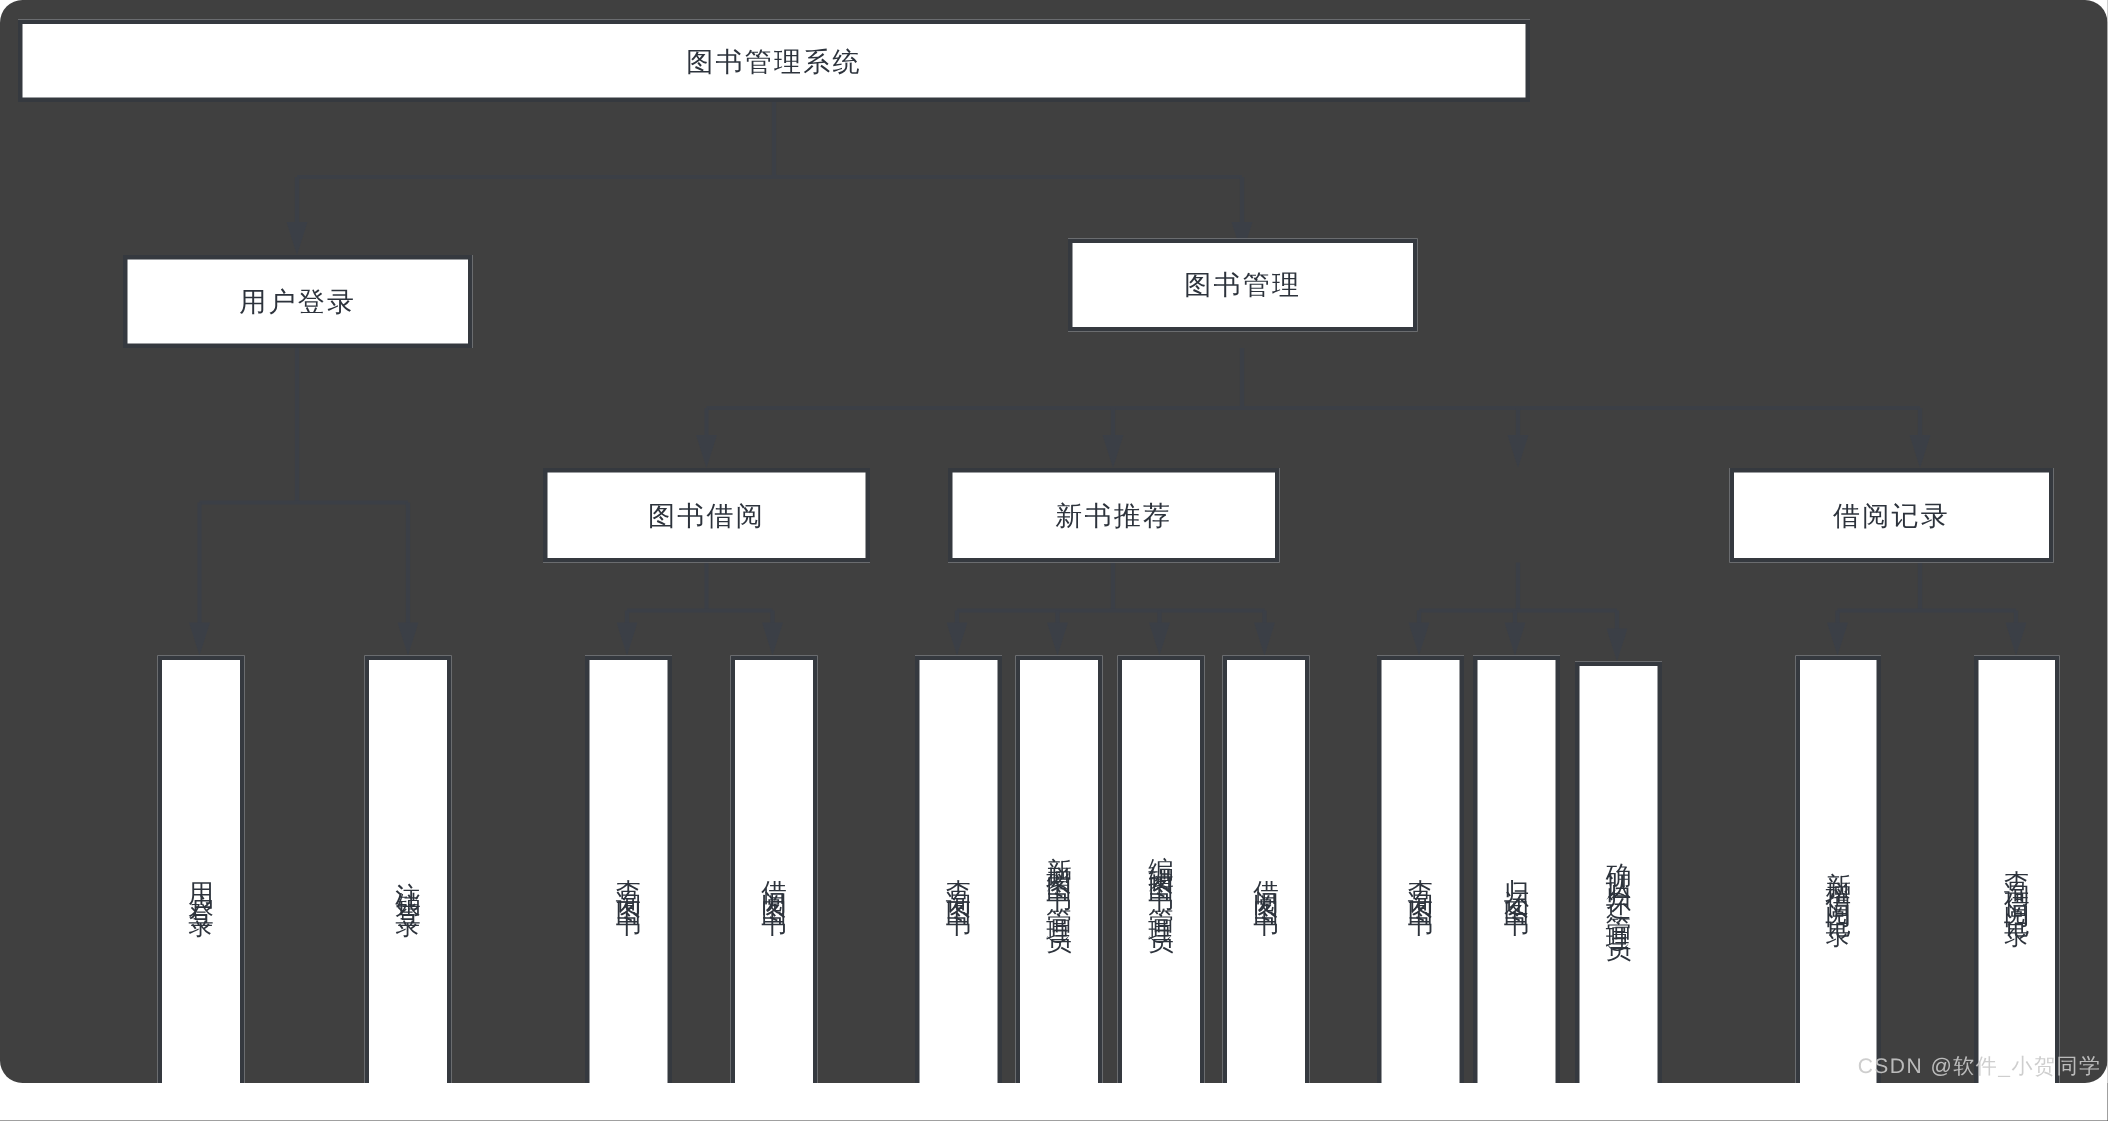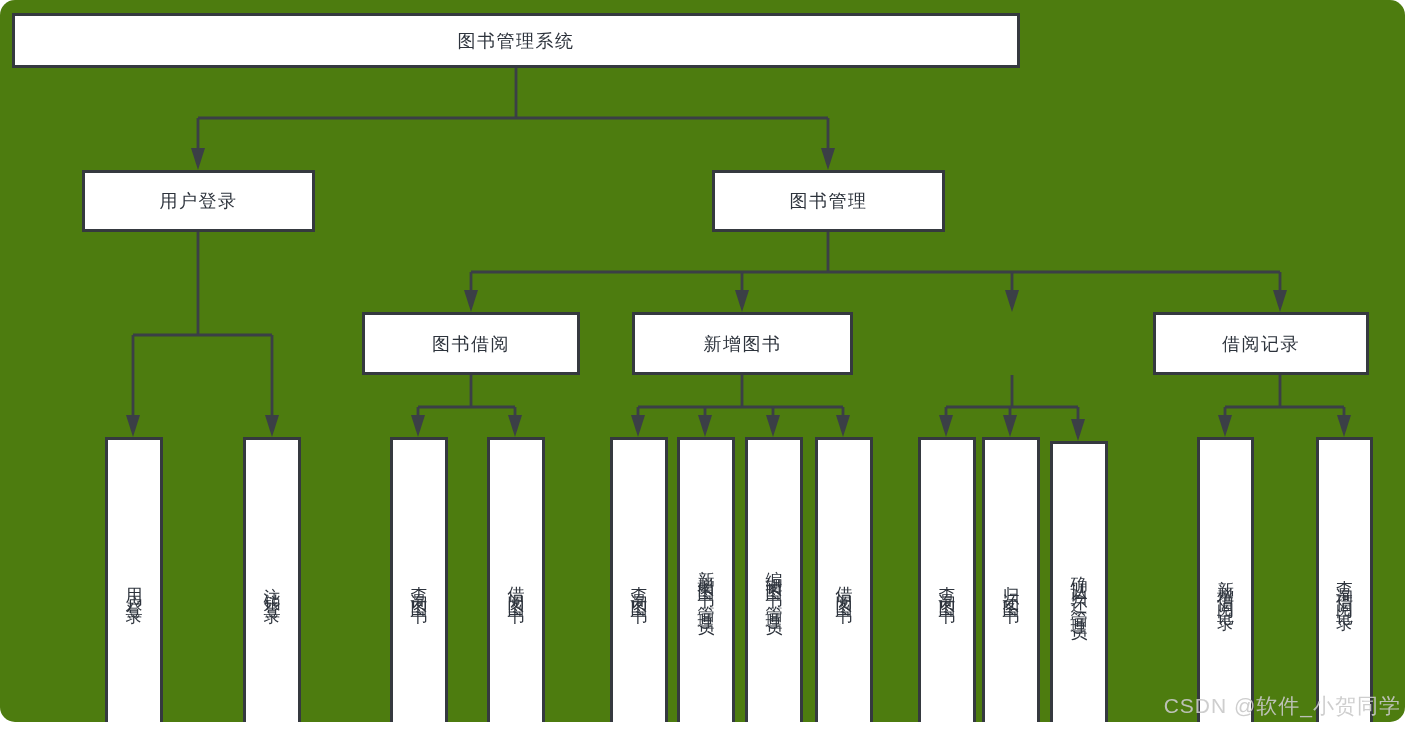--- a/index.html
+++ b/index.html
@@ -1,19 +1,19 @@
 <!DOCTYPE html>
 <html><head>
 <meta charset="utf-8">
 <style>
   html,body { margin:0; padding:0; background:#ffffff; }
   .canvas {
     position:relative;
     width:1405px; height:722px;
-    background:#4d7c0f;
+    background:#404040;
     font-family:"Liberation Sans", sans-serif;
     overflow:hidden;
     border-radius:15px;
   }
   svg.connectors { position:absolute; left:0; top:0; width:1405px; height:747px; }
   .node {
     position:absolute;
     box-sizing:border-box;
     border:3px solid #35393f;
     background:#ffffff;
@@ -25,21 +25,21 @@
     writing-mode:vertical-rl;
     text-orientation:mixed;
     font-size:17px;
     letter-spacing:7px;
     line-height:1;
     white-space:nowrap;
   }
   .watermark {
     position:absolute;
     right:4px; bottom:2px;
-    font-size:21px;
+    font-size:14px;
     color:#c9c9c9;
     opacity:0.9;
     z-index:5;
     letter-spacing:1px;
     white-space:nowrap;
   }
 </style>
 </head>
 <body>
 
@@ -111,29 +111,29 @@
     </g>
   </svg>
 
   <div class="node" style="left:12px;top:13px;width:1008px;height:55px">
     <span class="hlabel">图书管理系统</span>
   </div>
 
   <div class="node" style="left:82px;top:170px;width:233px;height:62px">
     <span class="hlabel">用户登录</span>
   </div>
-  <div class="node" style="left:712px;top:170px;width:233px;height:62px">
+  <div class="node" style="left:712px;top:159px;width:233px;height:62px">
     <span class="hlabel">图书管理</span>
   </div>
 
   <div class="node" style="left:362px;top:312px;width:218px;height:63px">
     <span class="hlabel">图书借阅</span>
   </div>
   <div class="node" style="left:632px;top:312px;width:221px;height:63px">
-    <span class="hlabel">新增图书</span>
+    <span class="hlabel">新书推荐</span>
   </div>
   <div class="node" style="left:1153px;top:312px;width:216px;height:63px">
     <span class="hlabel">借阅记录</span>
   </div>
 
   <div class="node leaf" style="left:105px;top:437px;width:58px;height:301px">
     <span class="vtext">用户登录</span>
   </div>
   <div class="node leaf" style="left:243px;top:437px;width:58px;height:301px">
     <span class="vtext">注销登录</span>

